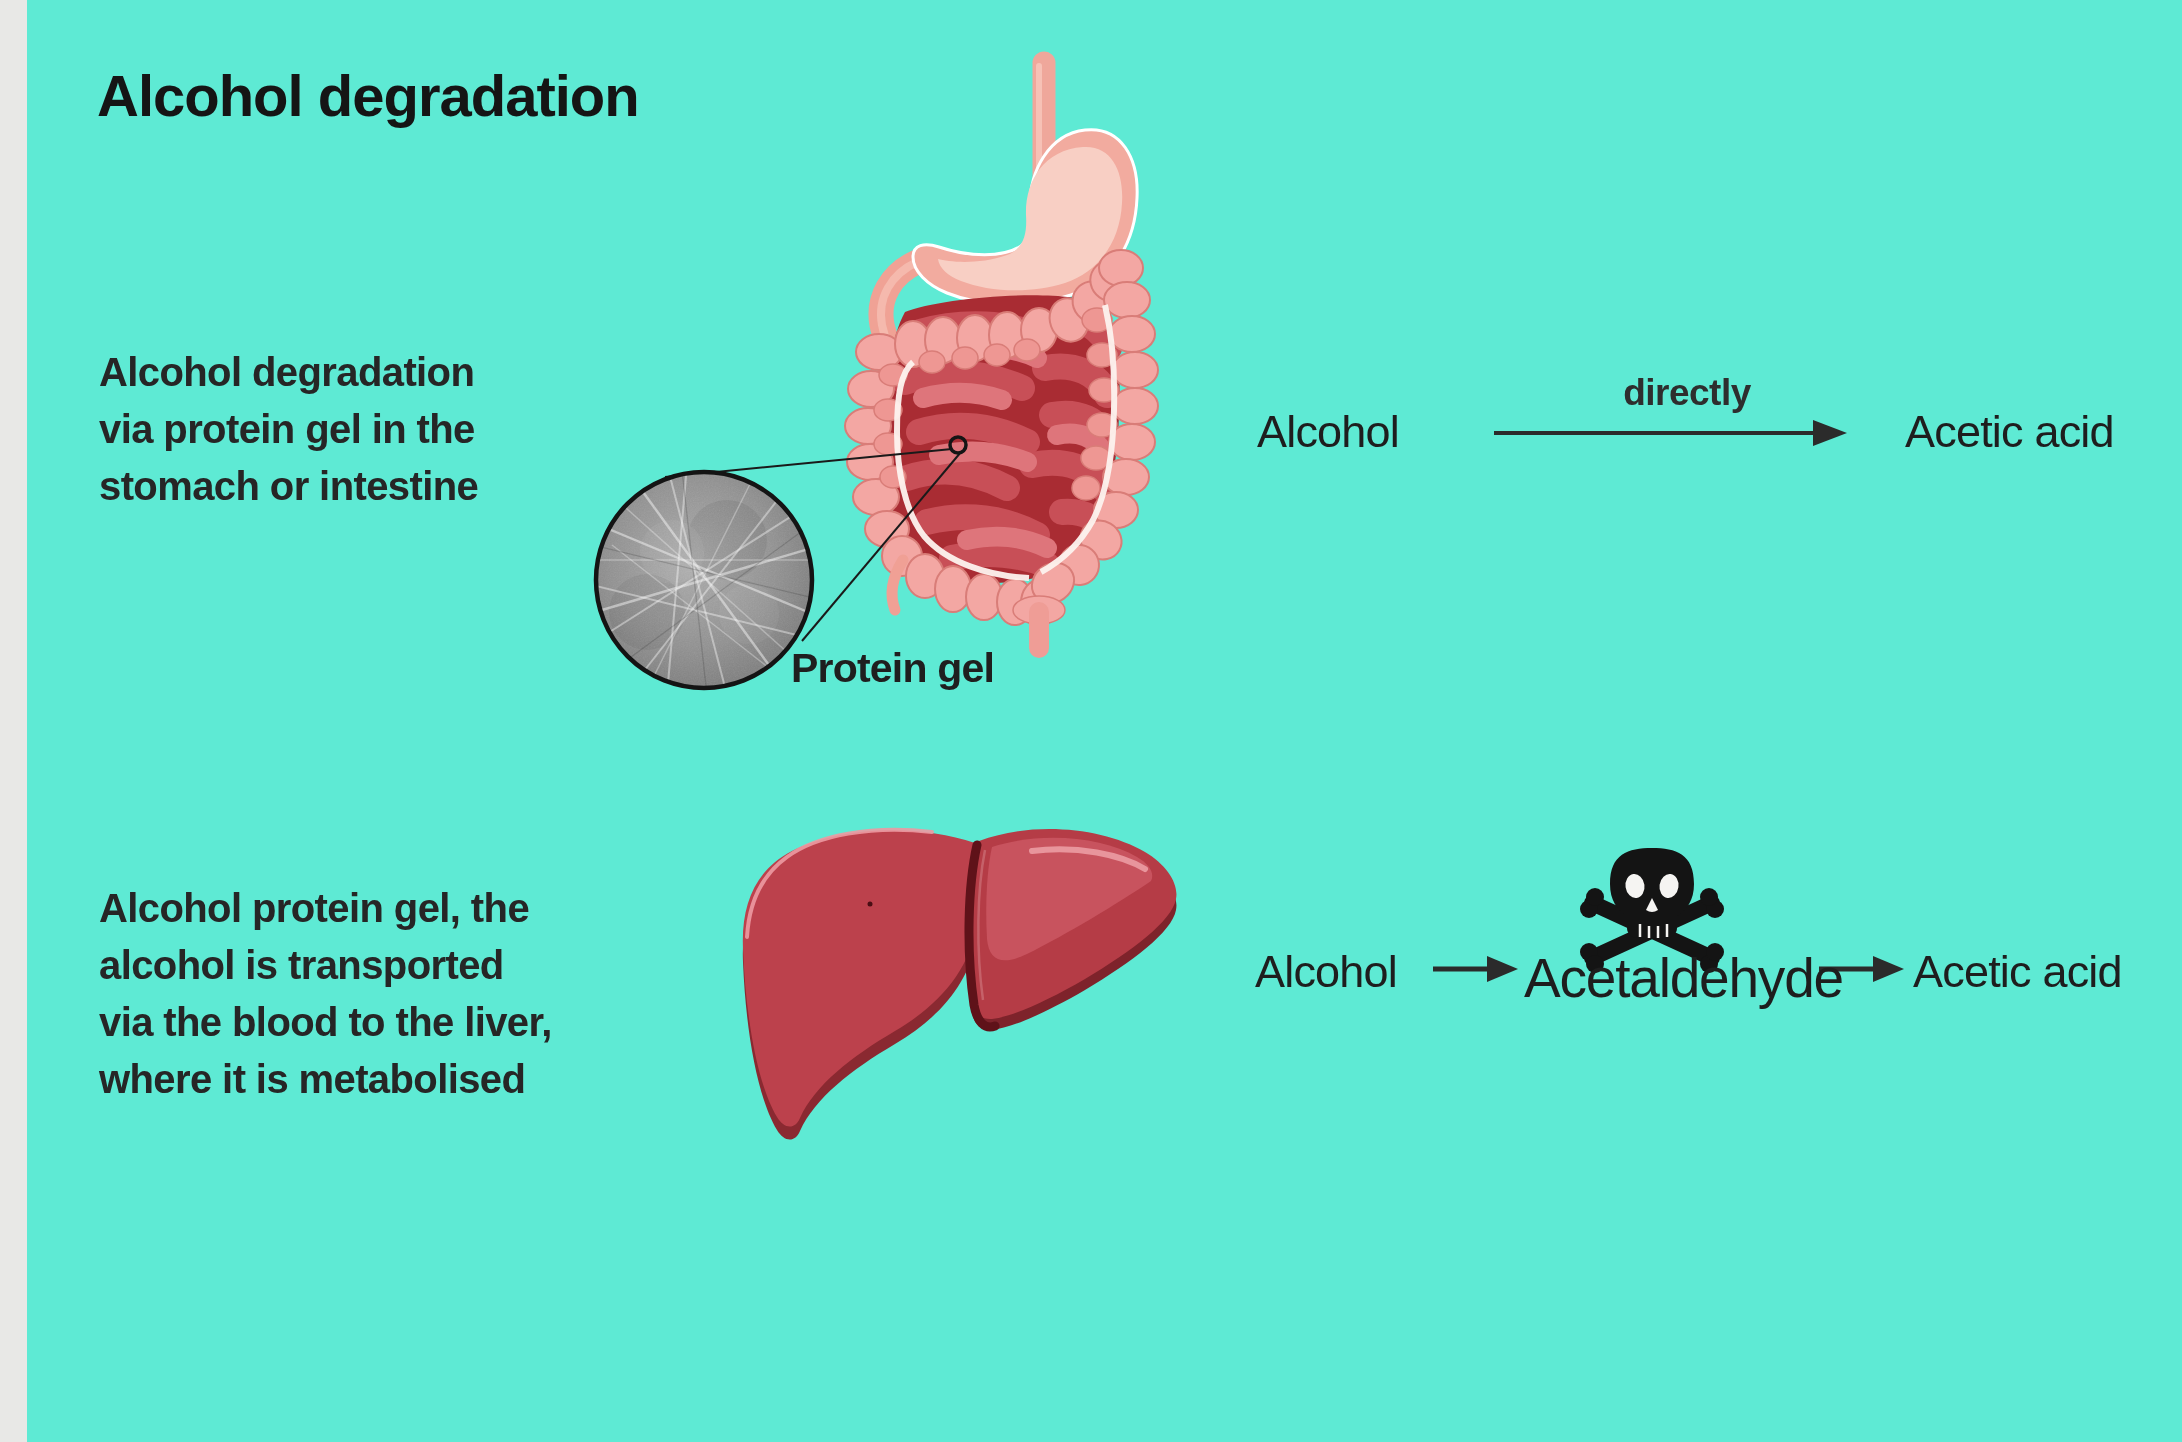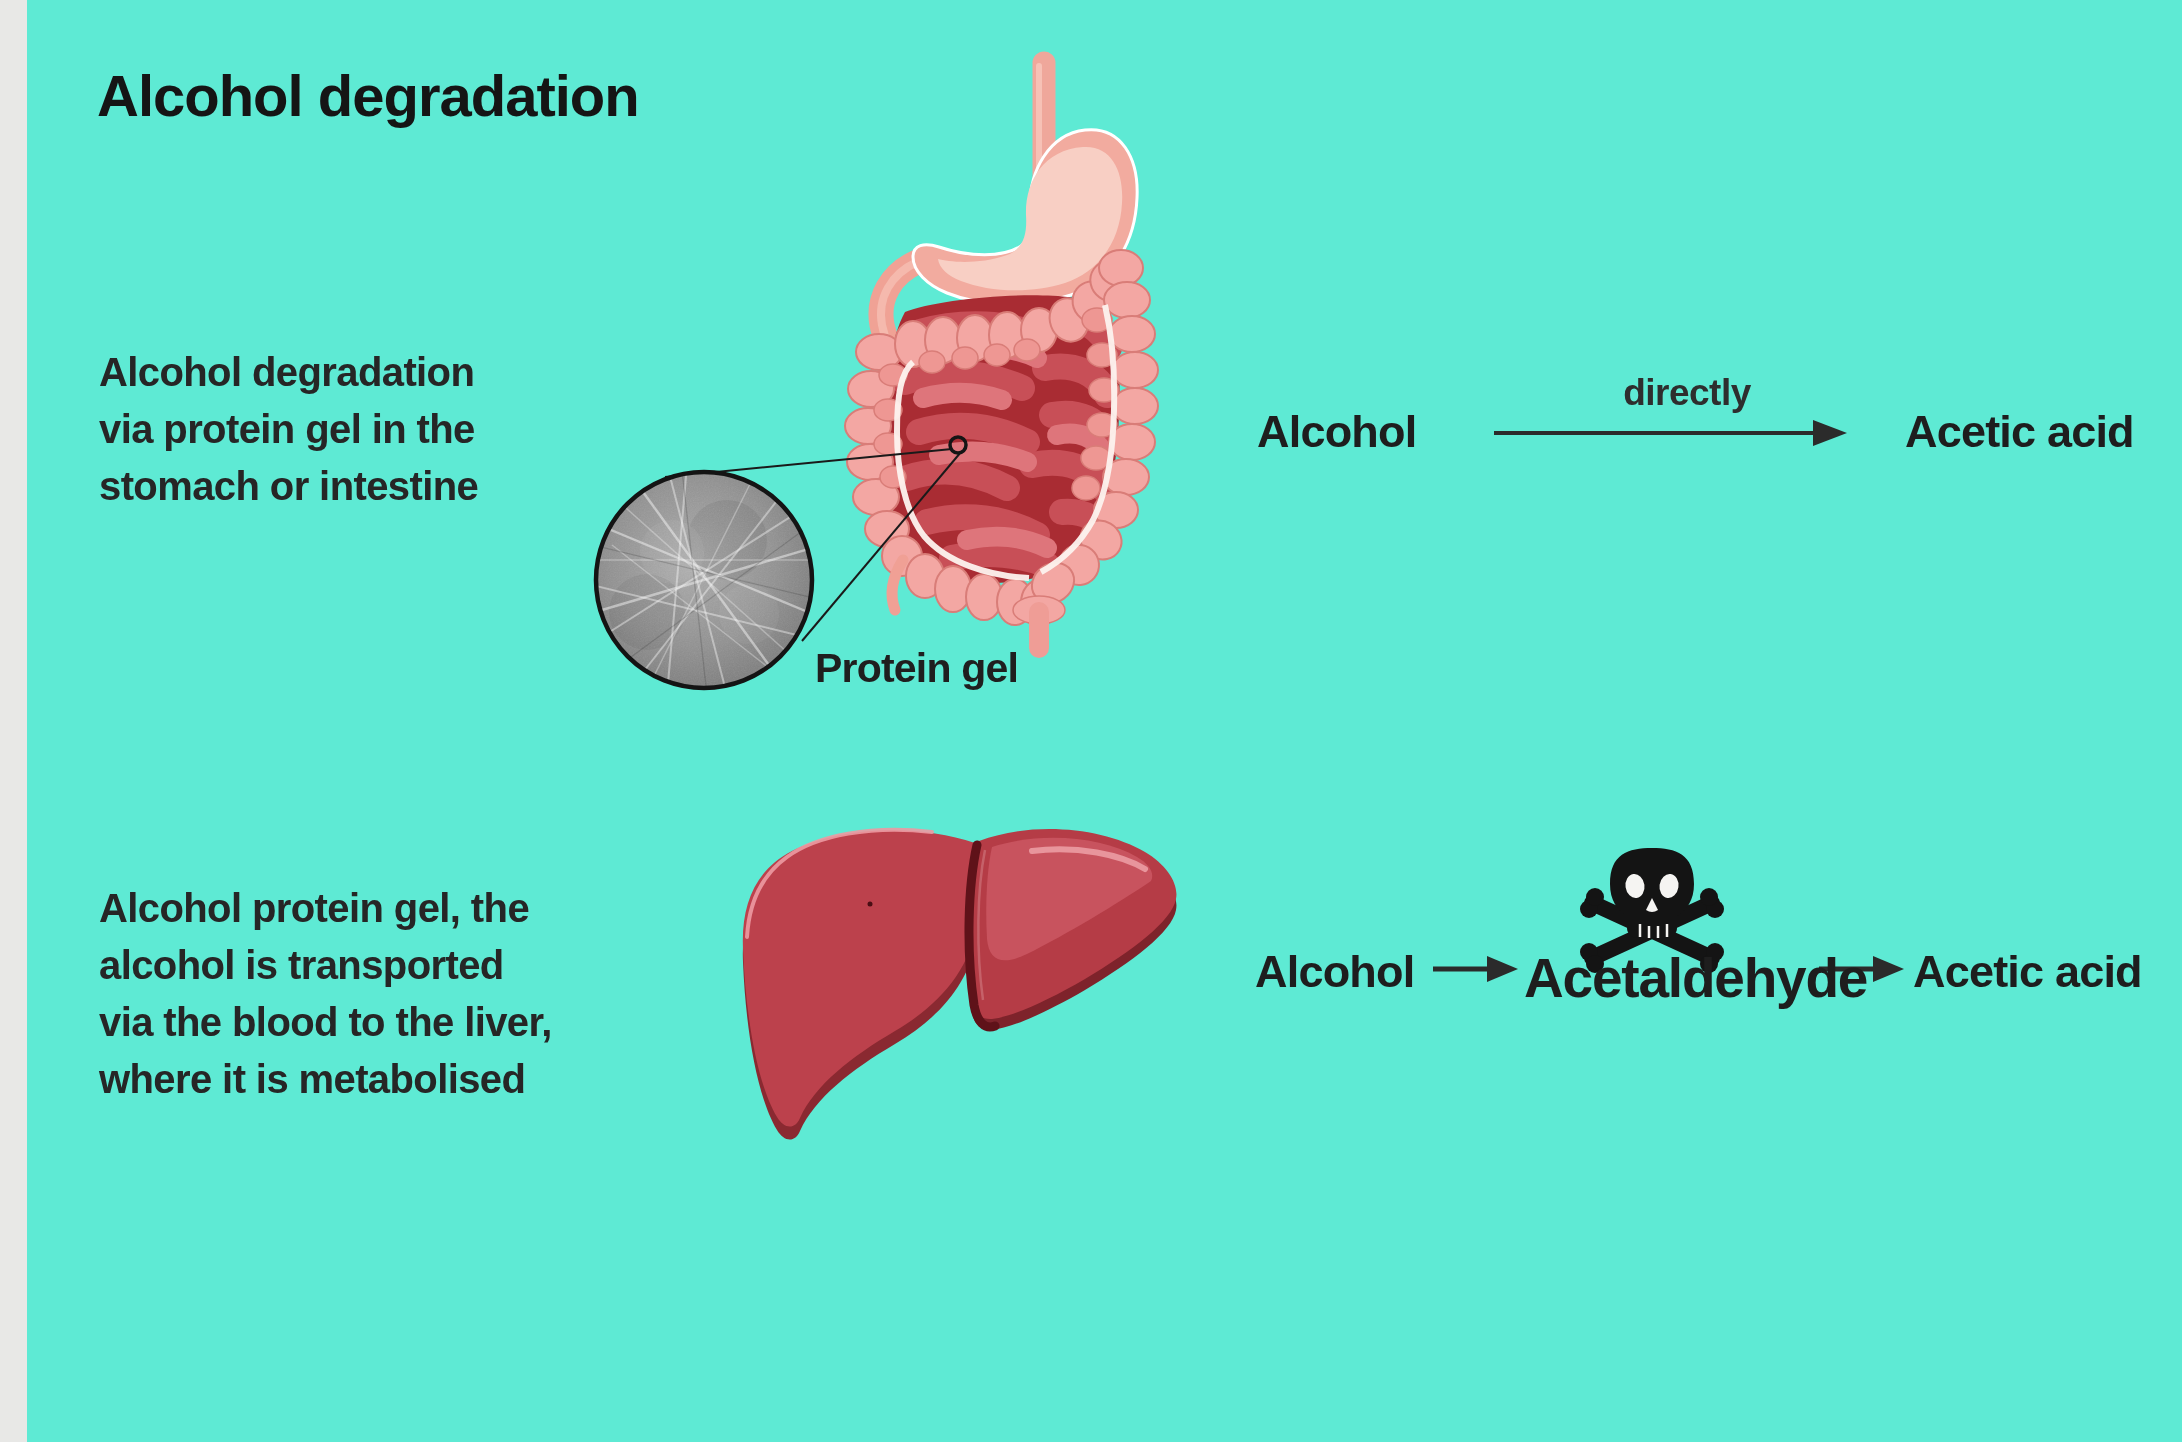--- a/index.html
+++ b/index.html
@@ -8,21 +8,21 @@
     background:#5eead4;
     font-family:"Liberation Sans","DejaVu Sans",sans-serif;
     color:#222;
     margin-left:27px;
   }
   .abs{position:absolute;white-space:nowrap;}
   .title{
     font-size:58px;font-weight:800;letter-spacing:-1px;color:#151515;
   }
   .para{font-size:40px;font-weight:700;letter-spacing:-0.6px;line-height:57px;color:#262626;white-space:nowrap;}
-  .rx-label{font-size:45px;font-weight:700;letter-spacing:-0.8px;color:#1e1e1e;}
+  .rx-label{font-size:45px;font-weight:400;letter-spacing:-0.8px;color:#1e1e1e;}
   .rx-label.mid{font-size:55px;letter-spacing:-1.2px;}
   .arrow-caption{font-size:37px;font-weight:700;letter-spacing:-0.5px;color:#2e2e2e;text-align:center;}
   .callout-label{font-size:41px;font-weight:700;letter-spacing:-0.8px;color:#1f1f1f;}
   svg{position:absolute;left:0;top:0;}
 </style>
 </head>
 <body>
 
 <div class="canvas">
 
@@ -279,21 +279,21 @@
     <div class="para">stomach or intestine</div>
   </div>
 
   <div class="abs" style="left:72px;top:880px;">
     <div class="para">Alcohol protein gel, the</div>
     <div class="para">alcohol is transported</div>
     <div class="para">via the blood to the liver,</div>
     <div class="para">where it is metabolised</div>
   </div>
 
-  <div class="abs callout-label" style="left:788px;top:645px;">Protein gel</div>
+  <div class="abs callout-label" style="left:764px;top:645px;">Protein gel</div>
 
   <div class="abs rx-label" style="left:1230px;top:406px;">Alcohol</div>
   <div class="abs arrow-caption" style="left:1540px;top:372px;width:240px;">directly</div>
   <div class="abs rx-label" style="left:1878px;top:406px;">Acetic acid</div>
 
   <div class="abs rx-label" style="left:1228px;top:946px;">Alcohol</div>
   <div class="abs rx-label mid" style="left:1497px;top:946px;">Acetaldehyde</div>
   <div class="abs rx-label" style="left:1886px;top:946px;">Acetic acid</div>
 
 </div>

